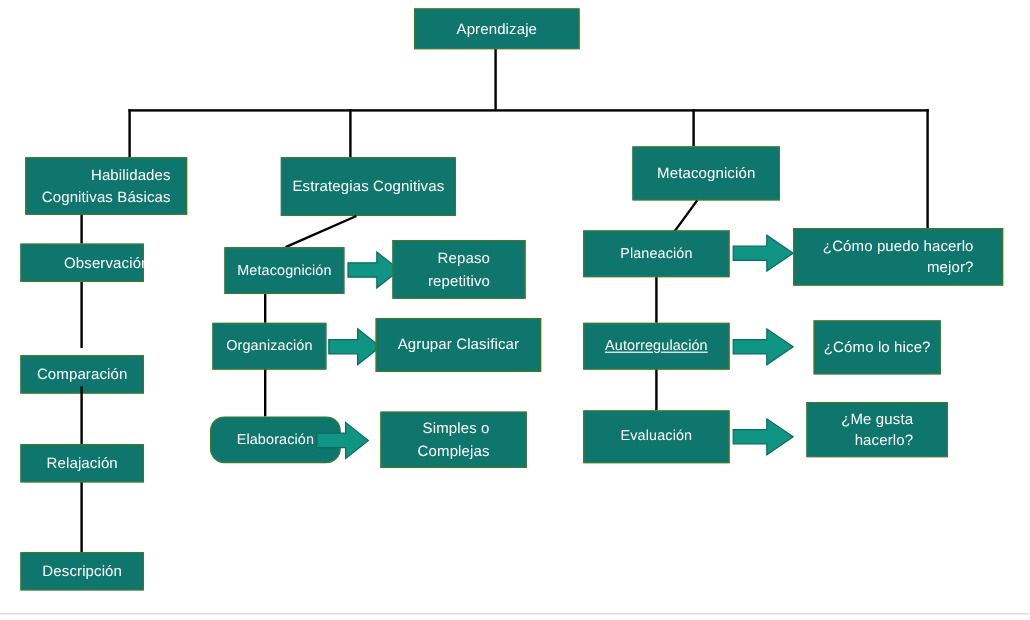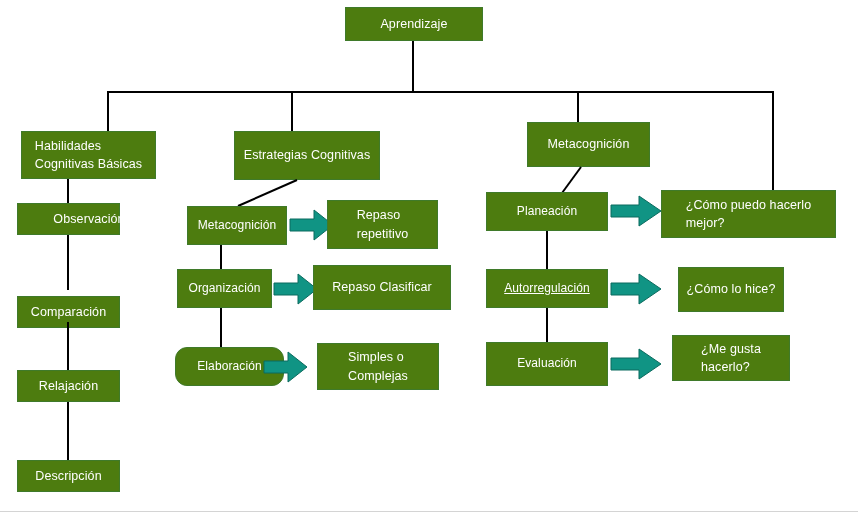--- a/index.html
+++ b/index.html
@@ -14,27 +14,27 @@
     position: relative;
     width: 858px;
     height: 517px;
     background: #ffffff;
     overflow: hidden;
   }
   
   .node {
     position: absolute;
     box-sizing: border-box;
-    background: #4d7c0f;
+    background: #0f766e;
     border: 1px solid #3F7A2A;
     color: #ffffff;
     display: flex;
     align-items: center;
     justify-content: center;
-    text-align: left;
+    text-align: right;
     font-size: 12.5px;
     line-height: 1.45;
     padding: 2px 4px;
     letter-spacing: 0.1px;
     white-space: pre-line;
   }
   .node.small { font-size: 12px; }
 
   
   .vline {
@@ -120,21 +120,21 @@
   </svg>
   <div class="node" style="left:327px; top:200px; width:111px; height:49px;">Repaso
 repetitivo</div>
 
   <div class="vline" style="left:220px; top:245px; height:24px;"></div>
 
   <div class="node small" style="left:177px; top:269px; width:95px; height:39px;">Organización</div>
   <svg class="arrow" style="left:274px; top:274px; width:45px; height:31px;">
     <polygon points="0,9 24,9 24,0 43,15 24,30 24,21 0,21"></polygon>
   </svg>
-  <div class="node" style="left:313px; top:265px; width:138px; height:45px;">Repaso Clasificar</div>
+  <div class="node" style="left:313px; top:265px; width:138px; height:45px;">Agrupar Clasificar</div>
 
   <div class="vline" style="left:220px; top:308px; height:39px;"></div>
 
   <div class="node small" style="left:175px; top:347px; width:109px; height:39px;border-radius:12px;">Elaboración</div>
   <svg class="arrow" style="left:264px; top:352px; width:45px; height:31px;">
     <polygon points="0,9 24,9 24,0 43,15 24,30 24,21 0,21"></polygon>
   </svg>
   <div class="node" style="left:317px; top:343px; width:122px; height:47px;">Simples o
 Complejas</div>
 

